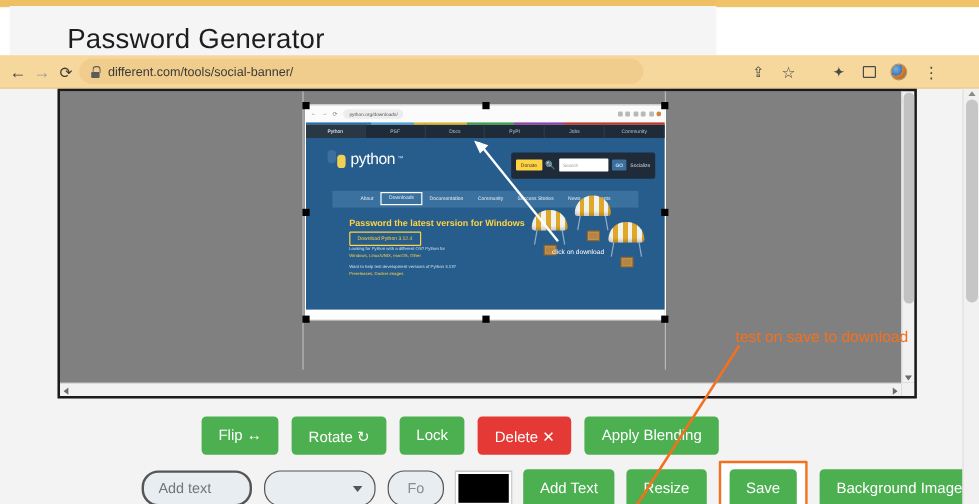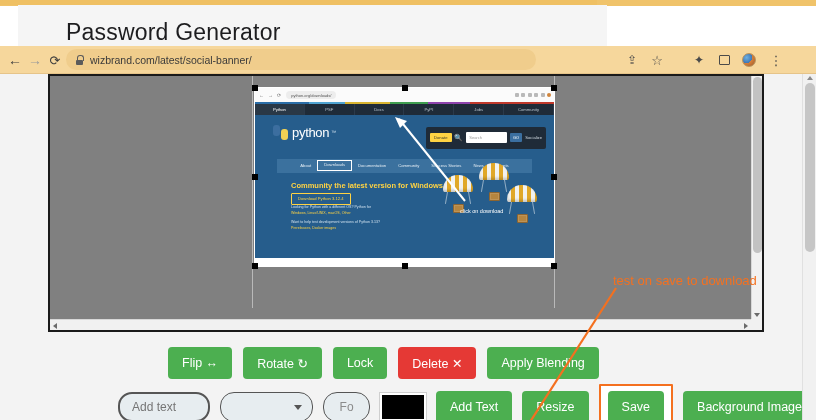--- a/index.html
+++ b/index.html
@@ -15,21 +15,21 @@
   
   .tabstrip {
     position: absolute; left: 0; top: 0; width: 816px; height: 6px;
     background: #f0c36a;
   }
   .tabstrip-left {
     position: absolute; left: 0; top: 0; width: 597px; height: 5px;
     background: #efc063;
   }
   .overlay-panel {
-    position: absolute; left: 18px; top: 5px; width: 589px; height: 41px;
+    position: absolute; left: 8px; top: 5px; width: 589px; height: 41px;
     background: #f5f5f5;
   }
   .overlay-title {
     position: absolute; left: 48px; top: 14px;
     font-size: 23px; color: #1d1d1f; letter-spacing: .2px;
     white-space: nowrap;
   }
 
   
   .toolbar {
@@ -364,21 +364,21 @@
     <div class="overlay-title">Password Generator</div>
   </div>
 
   <div class="toolbar">
     <div class="nav-btn nav-back">←</div>
     <div class="nav-btn nav-fwd">→</div>
     <div class="nav-btn nav-rel">⟳</div>
 
     <div class="urlbar">
       <span class="lock-ic"></span>
-      <span class="url-text">wizbrand.com/latest/social-banner/</span>
+      <span class="url-text">different.com/tools/social-banner/</span>
     </div>
 
     <div class="tb-ic ic-share">⇪</div>
     <div class="tb-ic ic-star">☆</div>
     <div class="tb-ic ic-puzzle">✦</div>
     <div class="tb-ic ic-cast">
         <span class="cast-sq"></span>
       </div>
     <div class="tb-ic ic-avatar">
         <span class="avatar-dot"></span>
@@ -442,21 +442,21 @@
               <div class="py-subnav">
                 <span>About</span>
                 <span class="sel">Downloads</span>
                 <span>Documentation</span>
                 <span>Community</span>
                 <span>Success Stories</span>
                 <span>News</span>
                 <span>Events</span>
               </div>
 
-              <div class="py-headline">Community the latest version for Windows</div>
+              <div class="py-headline">Password the latest version for Windows</div>
               <div class="py-dlbtn">Download Python 3.12.4</div>
               <div class="py-sub1">Looking for Python with a different OS? Python for</div>
               <div class="py-sub2">Windows, Linux/UNIX, macOS, Other</div>
               <div class="py-sub3">Want to help test development versions of Python 3.13?</div>
               <div class="py-sub4">Prereleases, Docker images</div>
 
               <div class="chute chute1">
                 <div class="canopy"></div>
                   <div class="strings"></div>
                   <div class="box"></div>

